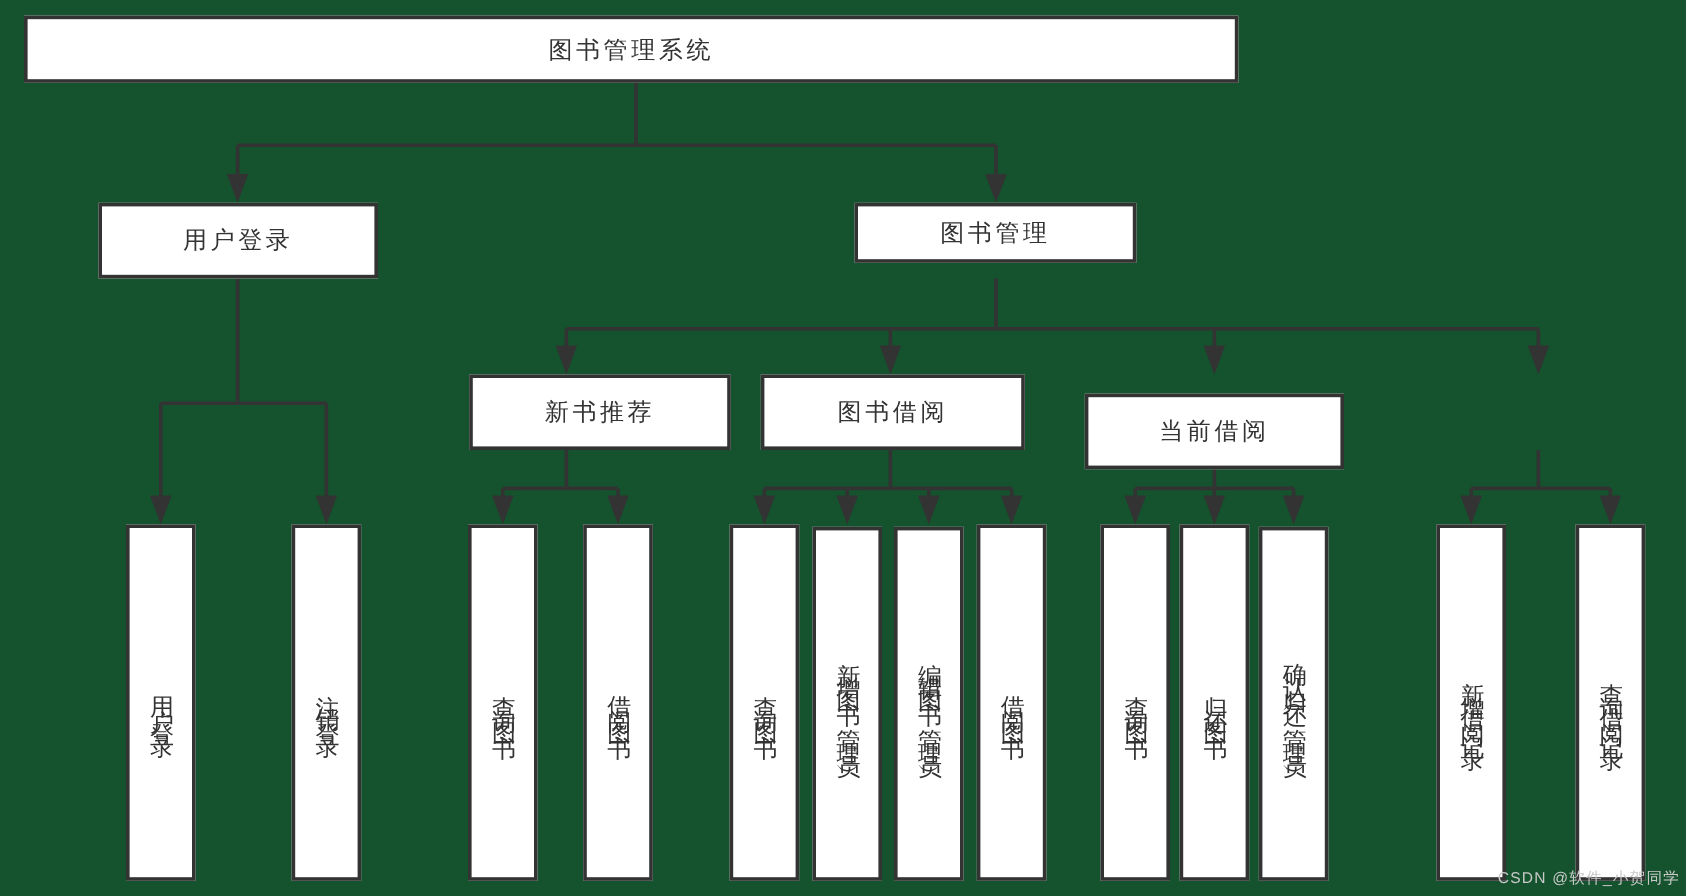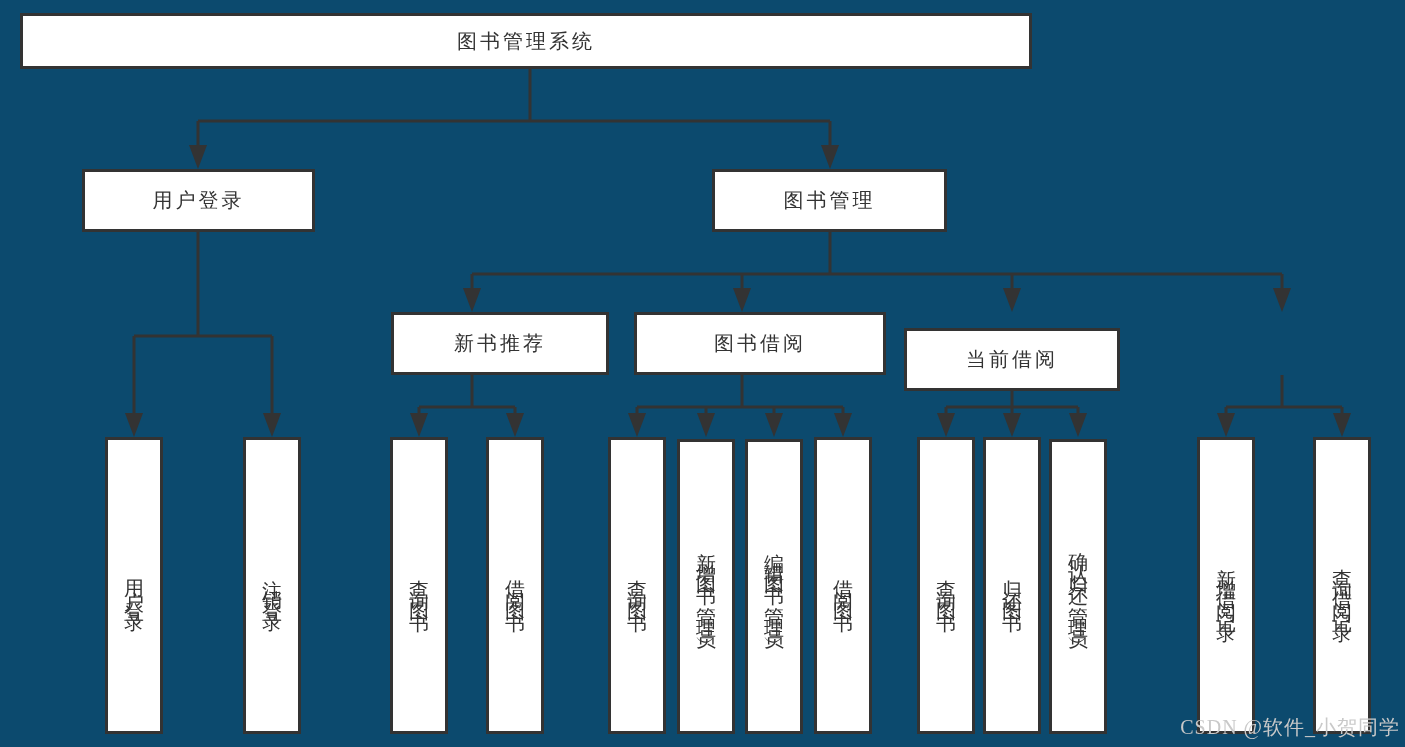--- a/index.html
+++ b/index.html
@@ -1,20 +1,20 @@
 <!DOCTYPE html>
 <html><head>
 <meta charset="utf-8">
 <style>
   html, body { margin:0; padding:0; background:#ffffff; }
   .canvas {
     position:relative;
     width:1405px; height:747px;
-    background:#0c4a6e;
-    font-family:Liberation Serif, serif;
+    background:#14532d;
+    font-family:Liberation Sans, sans-serif;
     color:#333333;
     overflow:hidden;
   }
   .wires { position:absolute; left:0; top:0; width:1405px; height:747px; }
   .ln { fill:none; stroke:#333333; stroke-width:3; }
   .ah { fill:#333333; stroke:none; }
   .box {
     position:absolute;
     background:#ffffff;
     border:3px solid #333333;
@@ -26,21 +26,21 @@
     writing-mode:vertical-rl;
     text-orientation:mixed;
     font-size:20px;
     letter-spacing:11px;
     line-height:1.15;
     white-space:nowrap;
   }
   .watermark {
     position:absolute;
     right:5px; bottom:6px;
-    font-size:20px;
+    font-size:13px;
     letter-spacing:1px;
     color:#c9c9c9;
     white-space:nowrap;
     z-index:5;
     margin-top:32px;
   }
 </style>
 </head>
 <body>
 
@@ -89,28 +89,28 @@
     </g>
   </svg>
 
   <div class="box hbox" style="left:20px; top:13px; width:1012px; height:56px;">
     <span>图书管理系统</span>
   </div>
 
   <div class="box hbox" style="left:82px; top:169px; width:233px; height:63px;">
     <span>用户登录</span>
   </div>
-  <div class="box hbox" style="left:712px; top:169px; width:235px; height:63px;">
+  <div class="box hbox" style="left:712px; top:169px; width:235px; height:50px;">
     <span>图书管理</span>
   </div>
 
   <div class="box hbox" style="left:363px; top:312px; width:218px; height:63px;margin-left:28px;">
     <span>新书推荐</span>
   </div>
-  <div class="box hbox" style="left:634px; top:312px; width:252px; height:63px;">
+  <div class="box hbox" style="left:634px; top:312px; width:220px; height:63px;">
     <span>图书借阅</span>
   </div>
   <div class="box hbox" style="left:904px; top:328px; width:216px; height:63px;text-align:center;">
     <span>当前借阅</span>
   </div>
 
   <div class="box vbox" style="left:105px; top:437px; width:58px; height:297px;">
     <span>用户登录</span>
   </div>
   <div class="box vbox" style="left:243px; top:437px; width:58px; height:297px;">

